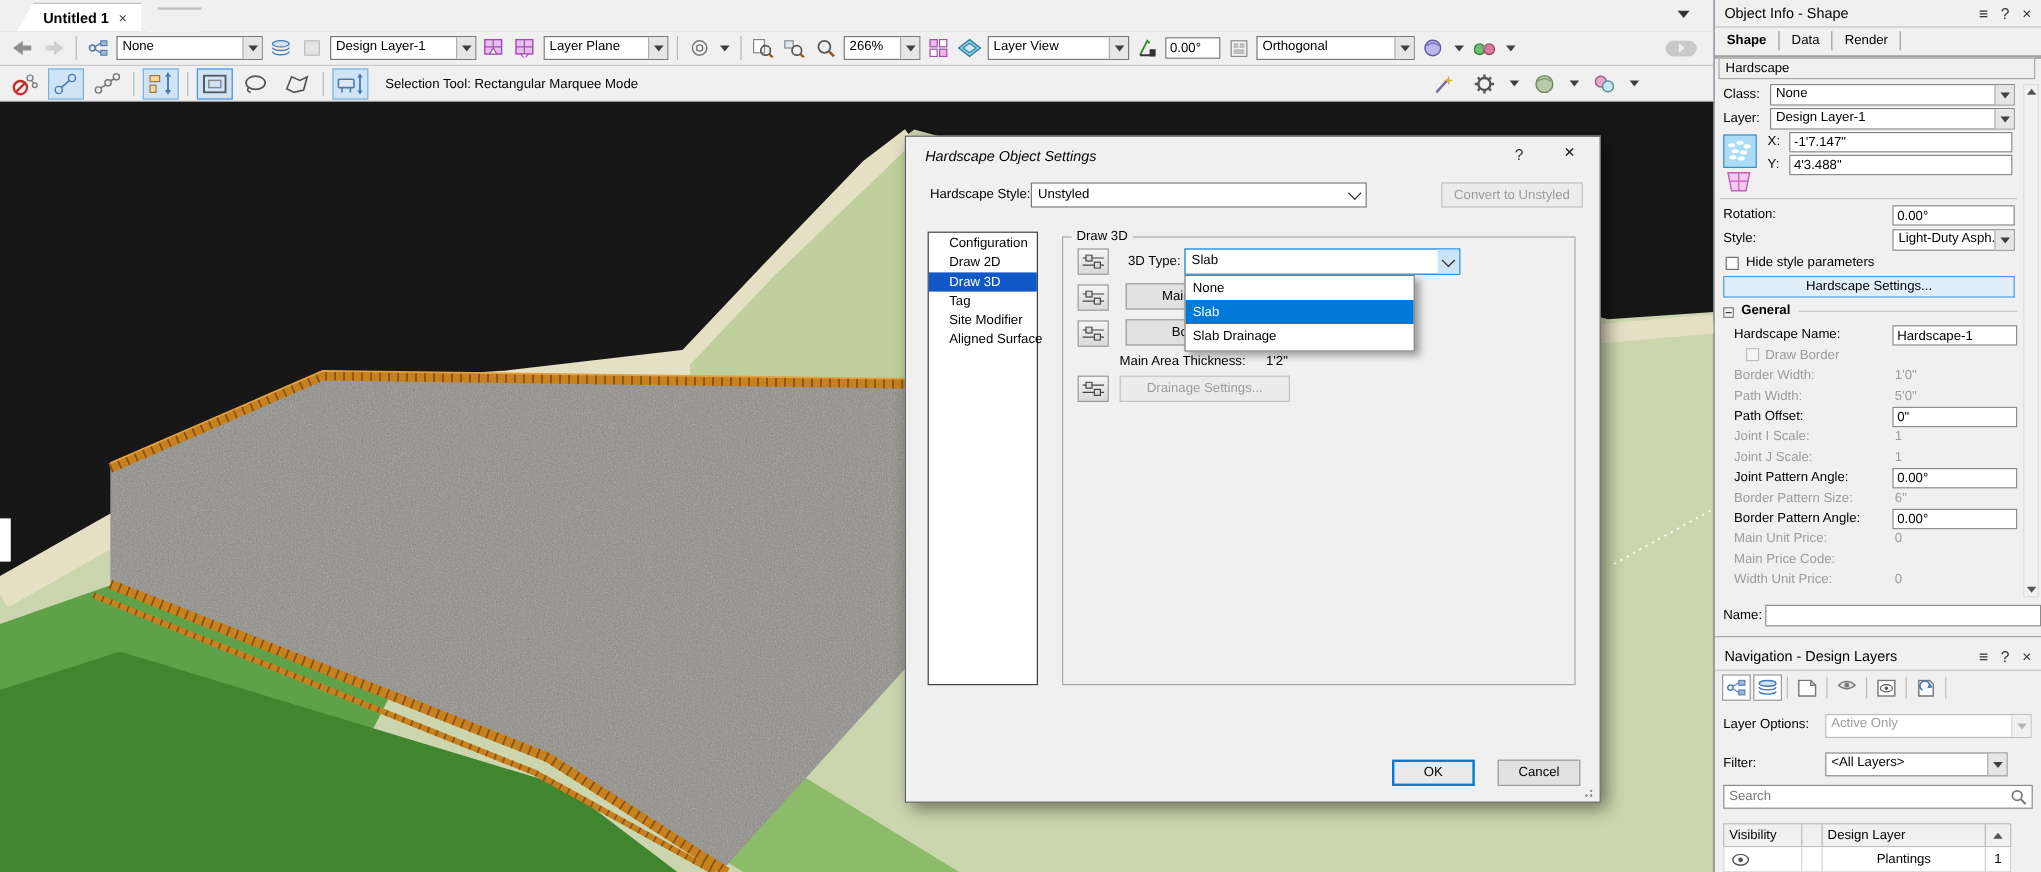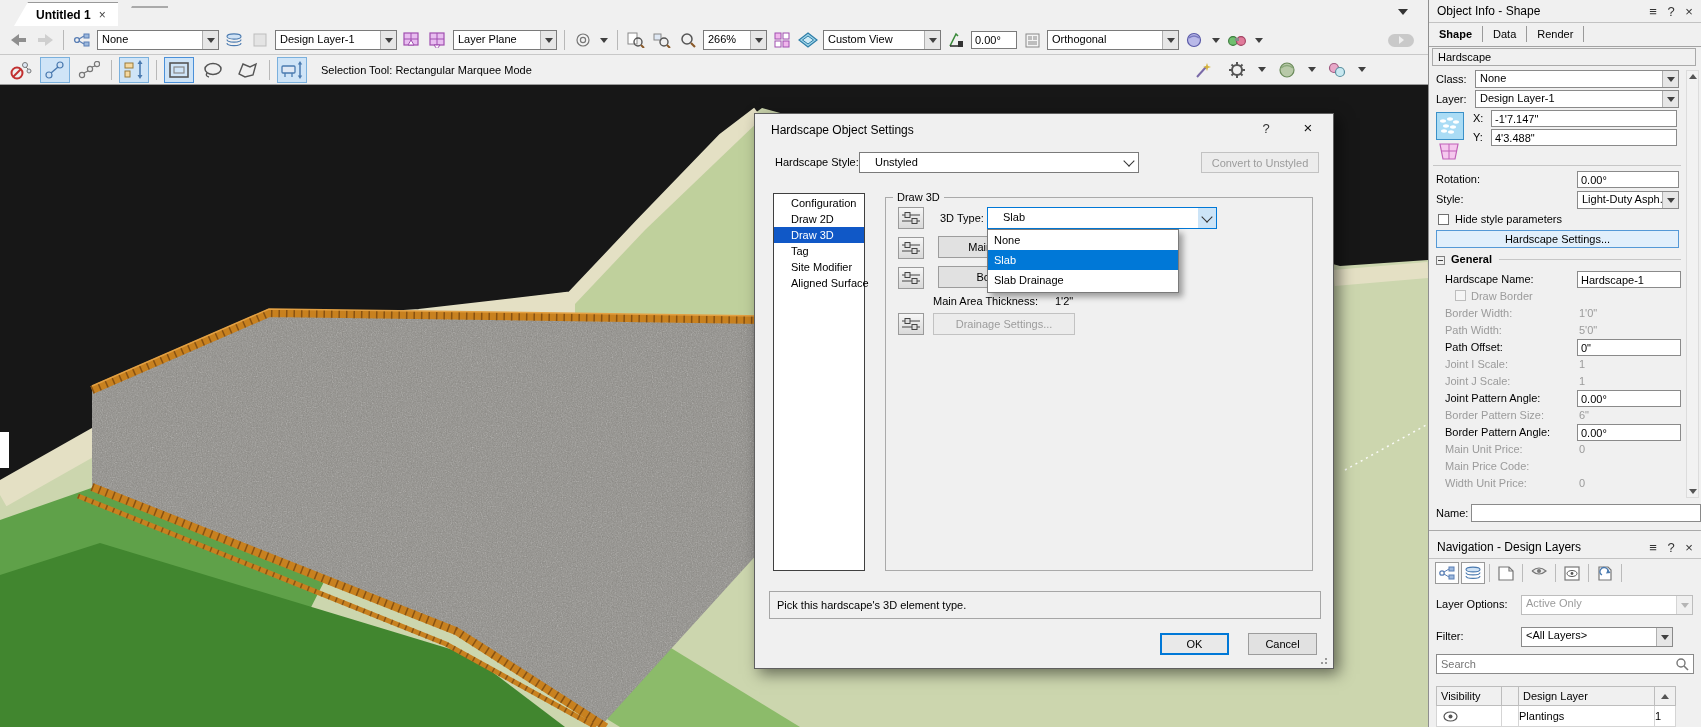--- a/index.html
+++ b/index.html
@@ -34,26 +34,26 @@
   .tinput{height:18px;border:1px solid #7a7a7a;background:#fff;font-family:"Liberation Sans",sans-serif;font-size:11px;padding:0 3px;box-sizing:border-box;}
   .pill{width:26px;height:13px;border-radius:7px;background:#c9c9c9;display:flex;align-items:center;justify-content:center;flex:0 0 auto;}
   .pill .tri-right{width:0;height:0;border-top:4px solid transparent;border-bottom:4px solid transparent;border-left:5px solid #efefef;}
   .status-text{margin-left:10px;white-space:nowrap;}
   .spacer{flex:1;}
   
   #viewport{position:absolute;left:0;top:85px;width:1428px;height:642px;background:#171717;}
   
   #dialog{position:absolute;left:754px;top:113px;width:580px;height:556px;background:#f0f0f0;
       border:1px solid #5f5f5f;box-shadow:5px 5px 14px rgba(0,0,0,.5);z-index:10;box-sizing:border-box;}
-  #dialog .dtitle{position:absolute;left:16px;top:9px;font-size:12px;}
+  #dialog .dtitle{position:absolute;left:16px;top:9px;font-size:12px;font-style:italic;}
   .dlg-help{position:absolute;left:502px;top:7px;width:18px;height:18px;text-align:center;font-size:13px;color:#333;}
   .dlg-close{position:absolute;left:542px;top:5px;width:22px;height:20px;text-align:center;font-size:15px;color:#111;}
   .dlabel{position:absolute;white-space:nowrap;}
   .dcombo{position:absolute;background:#fff;border:1px solid #7a7a7a;display:flex;align-items:stretch;box-sizing:border-box;}
-  .dcombo .val{flex:1;padding:3px 15px;white-space:nowrap;overflow:hidden;}
+  .dcombo .val{flex:1;padding:3px 5px;white-space:nowrap;overflow:hidden;}
   .dcombo .chev{width:18px;display:flex;align-items:center;justify-content:center;}
   .chev-glyph{width:7px;height:7px;border-right:1.5px solid #333;border-bottom:1.5px solid #333;transform:rotate(45deg);margin-top:-3px;}
   .dbtn{position:absolute;background:#e1e1e1;border:1px solid #9c9c9c;display:flex;align-items:center;justify-content:center;
       box-sizing:border-box;white-space:nowrap;overflow:hidden;font-size:11px;}
   .dbtn.disabled{background:#ececec;border-color:#c2c2c2;color:#9c9c9c;}
   .dbtn.default{border:2px solid #0078d7;background:#e9e9e9;}
   #dlg-list{position:absolute;left:18px;top:79px;width:92px;height:378px;background:#fff;border:1px solid #404040;box-sizing:border-box;padding-top:1px;}
   #dlg-list .li{height:16px;line-height:16px;padding-left:17px;white-space:nowrap;}
   #dlg-list .li.sel{background:#1058c7;color:#fff;}
   #dlg-group{position:absolute;left:130px;top:83px;width:428px;height:374px;border:1px solid #aaa;box-sizing:border-box;}
@@ -68,21 +68,21 @@
       display:flex;align-items:center;padding-left:7px;}
   .grip{position:absolute;right:3px;bottom:3px;width:10px;height:10px;
       background:radial-gradient(circle at 2px 8px,#999 1px,transparent 1.2px),
                  radial-gradient(circle at 6px 8px,#999 1px,transparent 1.2px),
                  radial-gradient(circle at 6px 4px,#999 1px,transparent 1.2px);}
   
   #panel{position:absolute;left:1428px;top:0;width:273px;height:727px;background:#f0f0f0;border-left:1px solid #8f8f8f;box-sizing:border-box;}
   .phead{position:absolute;left:0;width:273px;height:22px;border-bottom:1px solid #c2c2c2;display:flex;align-items:center;}
   .phead .ttl{margin-left:8px;font-size:12px;}
   .phead .hicon{width:18px;text-align:center;font-size:13px;color:#333;}
-  .ptabs{position:absolute;left:0;top:22px;width:273px;height:24px;display:flex;align-items:center;border-bottom:1px solid #a3a3a3;}
+  .ptabs{position:absolute;left:0;top:22px;width:273px;height:24px;display:flex;align-items:center;border-bottom:3px solid #a3a3a3;}
   .ptab{padding:0 10px;height:16px;line-height:16px;border-right:1px solid #9a9a9a;}
   .ptab.active{font-weight:bold;}
   .strip{position:absolute;left:3px;top:48px;width:264px;height:18px;border:1px solid #a9a9a9;box-sizing:border-box;
       display:flex;align-items:center;padding-left:5px;background:#f0f0f0;}
   .prow-lab{position:absolute;white-space:nowrap;}
   .gray{color:#9b9b9b;}
   .pcombo{position:absolute;height:18px;background:#fff;border:1px solid #8a8a8a;display:flex;align-items:stretch;box-sizing:border-box;}
   .pcombo .val{flex:1;padding:1px 4px;white-space:nowrap;overflow:hidden;}
   .pcombo .dab{width:15px;background:#e6e6e6;border-left:1px solid #b0b0b0;display:flex;align-items:center;justify-content:center;}
   .pcombo.disabled{border-color:#bdbdbd;}
@@ -101,21 +101,21 @@
   .sbtri-dn{width:0;height:0;border-left:4px solid transparent;border-right:4px solid transparent;border-top:5px solid #555;}
   .navtb{position:absolute;left:0;top:560px;width:273px;height:26px;display:flex;align-items:center;padding-left:6px;box-sizing:border-box;gap:2px;}
   .navtb .nbtn{width:24px;height:22px;display:flex;align-items:center;justify-content:center;border:1px solid transparent;box-sizing:border-box;}
   .navtb .nbtn.toggled{border-color:#9a9a9a;background:#fdfdfd;}
   .navtb .nsep{width:1px;height:18px;background:#bbb;margin:0 2px;}
   #search-field{position:absolute;left:7px;top:654px;width:258px;height:20px;border:1px solid #8a8a8a;background:#fff;box-sizing:border-box;display:flex;align-items:center;}
   #search-field input{flex:1;border:none;outline:none;font-family:"Liberation Sans",sans-serif;font-size:11px;padding:0 4px;background:transparent;}
   .thead-cell{position:absolute;height:20px;background:#f0f0f0;border:1px solid #bdbdbd;box-sizing:border-box;
       display:flex;align-items:center;padding-left:4px;}
   .tdata-cell{position:absolute;height:21px;border:1px solid #d5d5d5;border-top:none;box-sizing:border-box;
-      display:flex;align-items:center;background:#fff;}
+      display:flex;align-items:center;justify-content:center;background:#fff;}
   .icon-svg{display:block;}
 </style>
 </head>
 <body>
 
 <div id="app">
 
   <div id="tabbar">
     <div class="tab-active">
       <span>Untitled 1</span>
@@ -237,21 +237,21 @@
           <rect x="9" y="9" width="6" height="6" fill="#f0b7ec" stroke="#a04fb0"></rect>
         </svg>
     </span>
     <span class="tbtn">
       <svg class="icon-svg" width="20" height="17">
           <polygon points="10,1 19,8 10,15 1,8" fill="#9fd4e8" stroke="#2e7ea8" stroke-width="1.2"></polygon>
           <polygon points="10,4 15.5,8 10,12 4.5,8" fill="#cfeaf5" stroke="#2e7ea8"></polygon>
         </svg>
     </span>
     <div class="tcombo" style="width:118px">
-      <span class="val">Custom View</span>
+      <span class="val">Layer View</span>
       <span class="dab">
           <span class="tri-down"></span>
         </span>
     </div>
     <span class="tbtn">
       <svg class="icon-svg" width="16" height="16">
           <path d="M2 14 L8 2 L10 4" fill="none" stroke="#3a8a3a" stroke-width="1.6"></path>
           <path d="M2 14 L14 14" stroke="#333" stroke-width="1.6"></path>
           <rect x="10" y="9" width="5" height="6" fill="#333"></rect>
         </svg>
@@ -524,23 +524,20 @@
         </svg>
     </span>
     <div class="dbtn disabled" style="left:178px;top:199px;width:142px;height:22px">Drainage Settings...</div>
 
     <div id="dlg-dropdown">
       <div class="opt">None</div>
       <div class="opt sel">Slab</div>
       <div class="opt">Slab Drainage</div>
     </div>
 
-    <div id="dlg-desc">
-      <span>Pick this hardscape's 3D element type.</span>
-    </div>
 
     <div class="dbtn default" style="left:405px;top:519px;width:69px;height:22px">OK</div>
     <div class="dbtn" style="left:493px;top:519px;width:69px;height:22px">Cancel</div>
     <div class="grip"></div>
   </div>
 
   <div id="panel">
 
     <div class="phead" style="top:0">
       <span class="ttl">Object Info - Shape</span>

